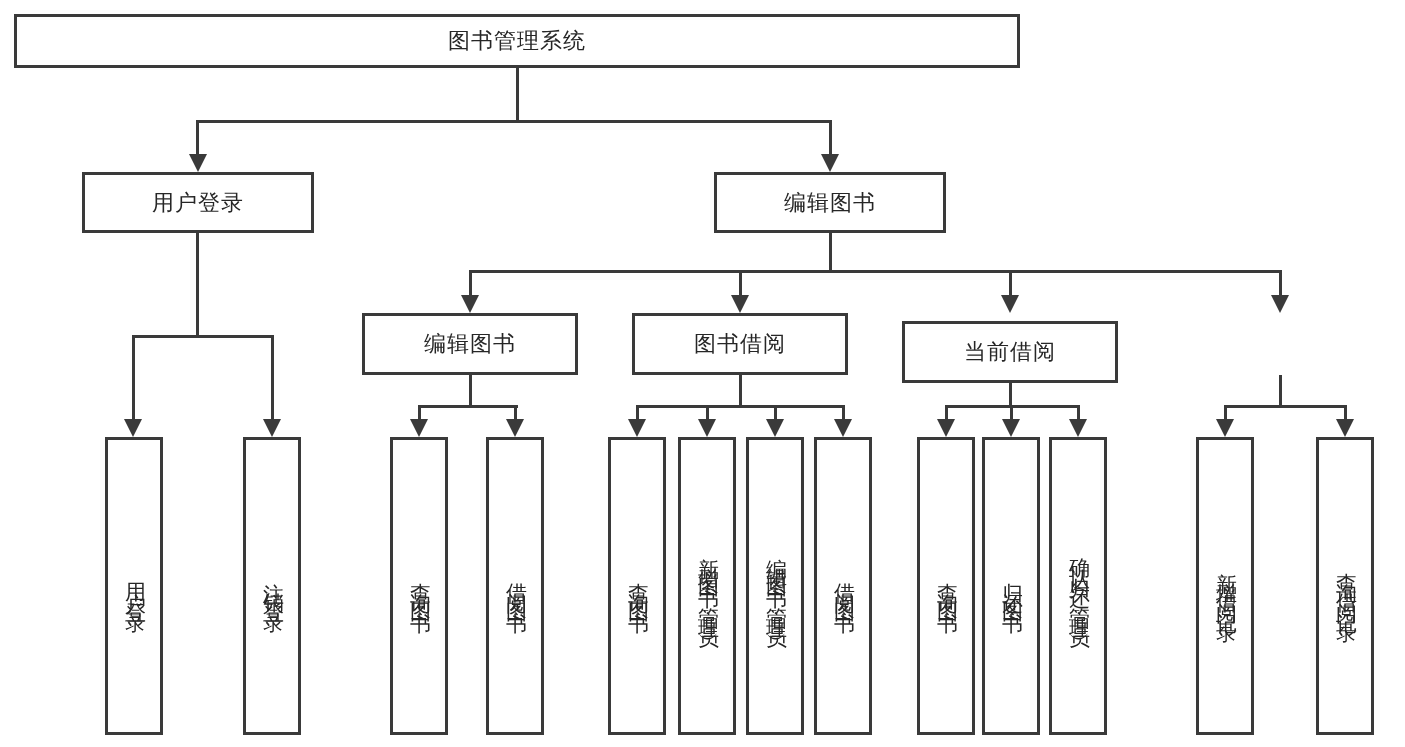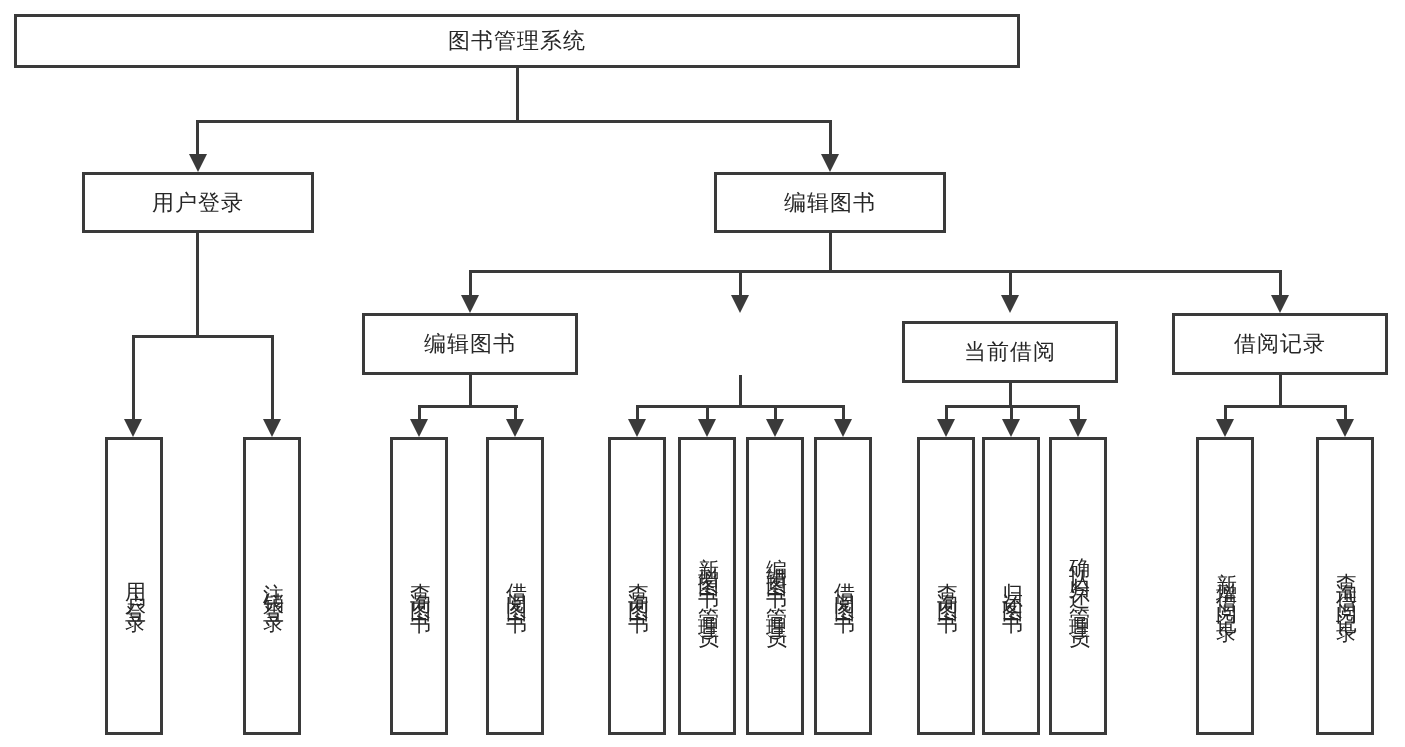--- a/index.html
+++ b/index.html
@@ -45,28 +45,28 @@
   </div>
 
   <div class="box" style="left:714px;top:172px;width:232px;height:61px">
     <span>编辑图书</span>
   </div>
 
   <div class="box" style="left:362px;top:313px;width:216px;height:62px">
     <span>编辑图书</span>
   </div>
 
+  <div class="box" style="left:632px;top:313px;width:216px;height:62px">
+    <span>图书借阅</span>
+  </div>
 
   <div class="box" style="left:902px;top:321px;width:216px;height:62px">
     <span>当前借阅</span>
   </div>
 
-  <div class="box" style="left:1172px;top:313px;width:216px;height:62px">
-    <span>借阅记录</span>
-  </div>
 
   <div class="box leaf" style="left:105px;top:437px;width:58px;height:298px">
     <span class="vtext">用户登录</span>
   </div>
   <div class="box leaf" style="left:243px;top:437px;width:58px;height:298px">
     <span class="vtext">注销登录</span>
   </div>
 
   <div class="box leaf" style="left:390px;top:437px;width:58px;height:298px">
     <span class="vtext">查询图书</span>

